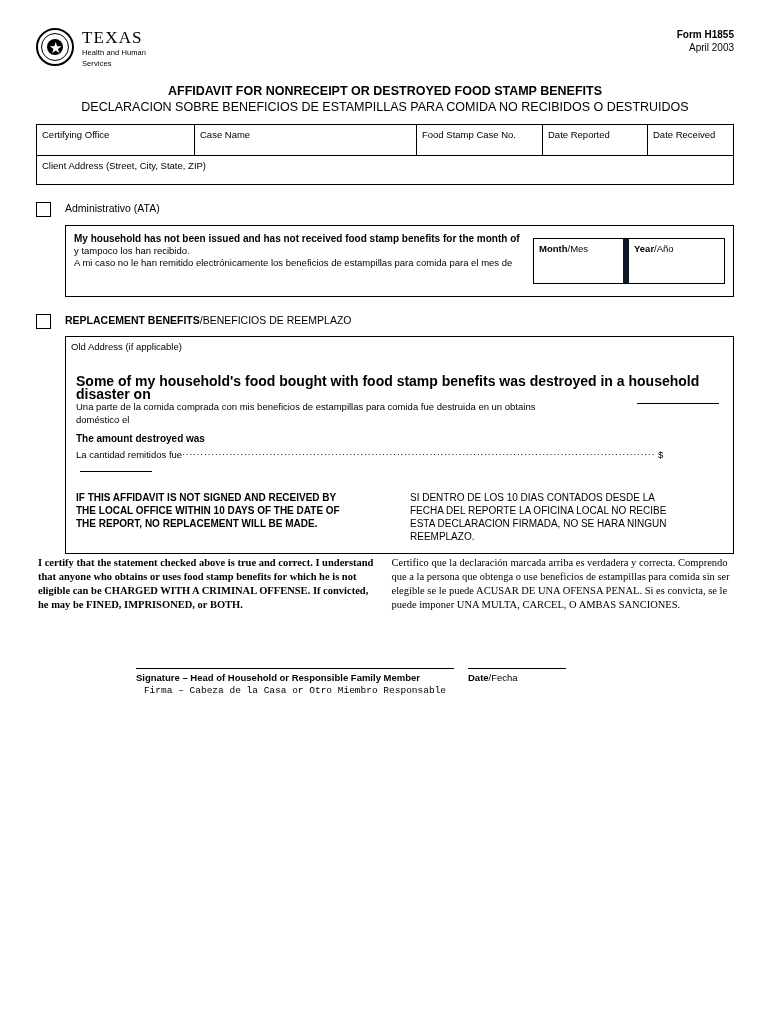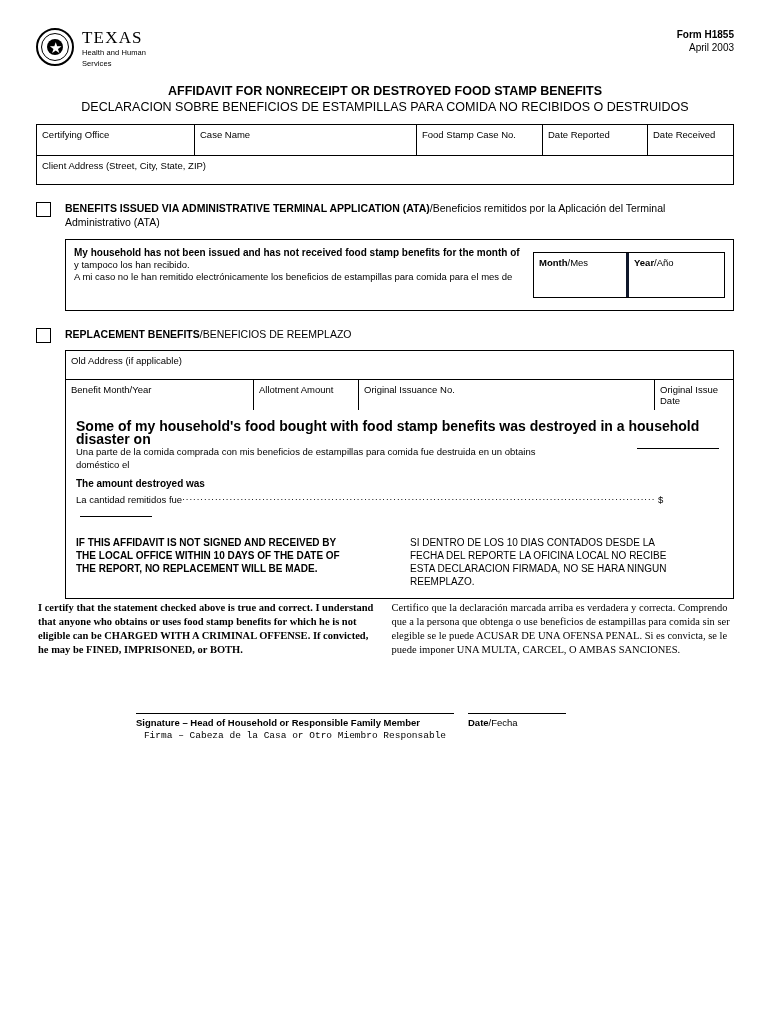--- a/index.html
+++ b/index.html
@@ -167,21 +167,21 @@
   .ata-my {
     display: flex;
     width: 192px;
     border-left: 1px solid #000;
     align-self: flex-start;
     margin: 12px 8px 12px 0;
     border: 1px solid #000;
   }
   .my-cell {
     width: 50%;
-    border-right: 3px solid #0f172a;
+    border-right: 6px solid #0f172a;
     padding: 4px 5px;
     font-size: 9.5px;
     min-height: 44px;
   }
   .my-cell:last-child { border-right: none; }
 
   
   .rep-box {
     border: 1px solid #000;
     margin-top: 9px;
@@ -316,23 +316,20 @@
       <div class="cell c5">Date Received</div>
     </div>
     <div class="row rowsep addr-row">
       <div class="cell">Client Address (Street, City, State, ZIP)</div>
     </div>
   </div>
 
   <div class="section">
     <div class="chk"></div>
     <div class="sec-body">
-      <div class="sec-head">
-        <b>BENEFITS ISSUED VIA ADMINISTRATIVE TERMINAL APPLICATION (ATA)</b><span>/Beneficios remitidos por la Aplicación del Terminal</span>
-      </div>
       <div class="sec-head">Administrativo (ATA)</div>
 
       <div class="ata-block">
         <div class="ata-text">
           <div class="bold">My household has not been issued and has not received food stamp benefits for the month of</div>
           <div>y tampoco los han recibido.</div>
           <div>A mi caso no le han remitido electrónicamente los beneficios de estampillas para comida para el mes de</div>
         </div>
         <div class="ata-my">
           <div class="my-cell">
@@ -349,26 +346,20 @@
   <div class="section">
     <div class="chk"></div>
     <div class="sec-body">
       <div class="sec-head">
         <b>REPLACEMENT BENEFITS</b><span>/BENEFICIOS DE REEMPLAZO</span>
       </div>
 
       <div class="rep-box">
         <div class="row rep-row1">
           <div class="cell">Old Address (if applicable)</div>
-        </div>
-        <div class="row rowsep rep-row2">
-          <div class="cell r1">Benefit Month/Year</div>
-          <div class="cell r2">Allotment Amount</div>
-          <div class="cell r3">Original Issuance No.</div>
-          <div class="cell r4">Original Issue Date</div>
         </div>
 
         <div class="destroy">
           <div class="bold">Some of my household's food bought with food stamp benefits was destroyed in a household disaster on</div>
           <div>Una parte de la comida comprada con mis beneficios de estampillas para comida fue destruida en un obtains</div>
           <div>doméstico el</div>
           <div class="dateline"></div>
         </div>
 
         <div class="amount">

